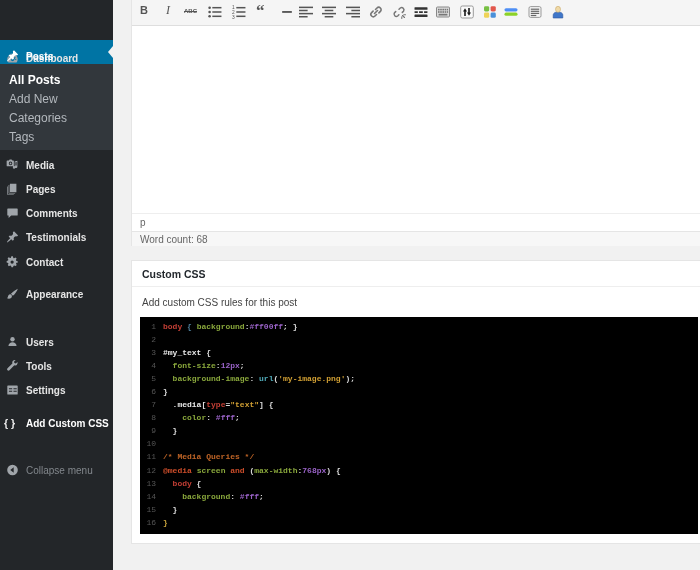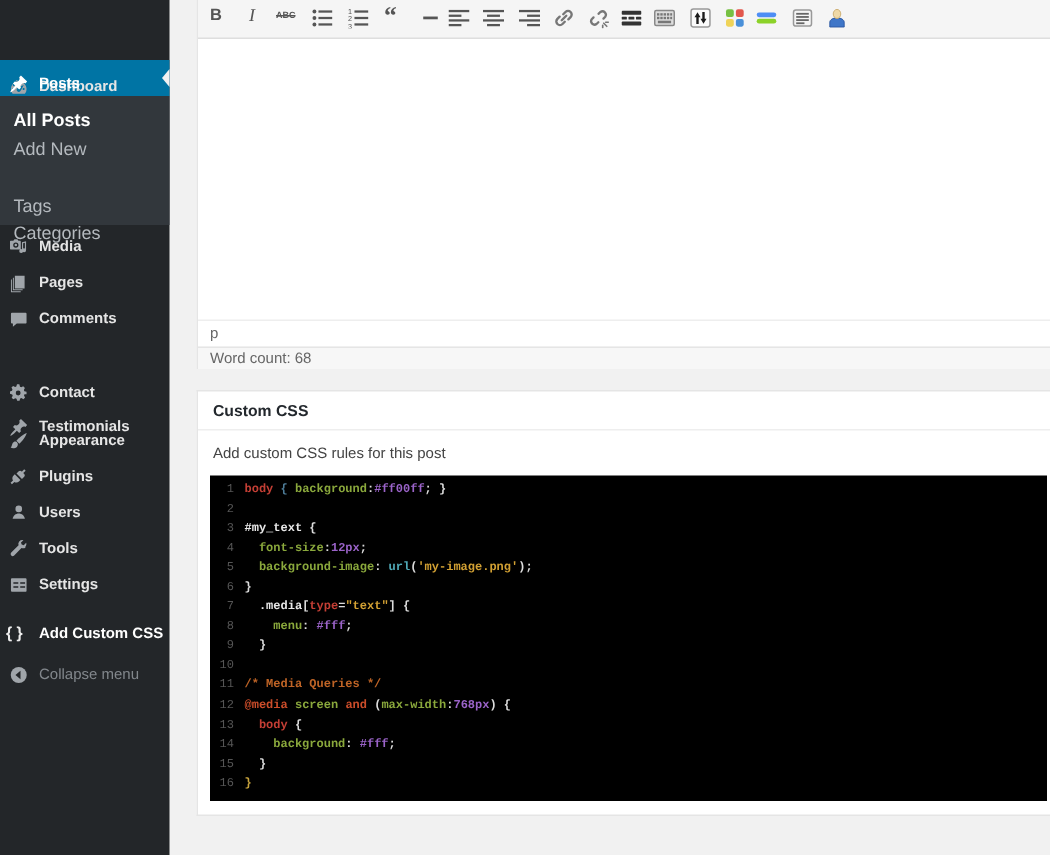--- a/index.html
+++ b/index.html
@@ -72,21 +72,21 @@
         <svg width="13" height="13" viewBox="0 0 20 20" fill="#fff">
           <path d="M10.44 3.02l1.82-1.82 6.36 6.35-1.83 1.82c-1.05-.68-2.48-.57-3.41.36l-.75.75c-.92.93-1.04 2.35-.35 3.41l-1.83 1.82-2.41-2.41-2.8 2.79c-.42.42-3.38 2.71-3.8 2.29s1.86-3.39 2.28-3.81l2.79-2.79L4.1 9.36l1.83-1.82c1.05.69 2.48.57 3.4-.36l.75-.75c.93-.92 1.05-2.35.36-3.41z"></path>
         </svg>
       </span>
     <span class="lbl">Posts</span>
   </div>
   <div id="posts-arrow" style="top:52px;"></div>
 
   <span class="smi" style="top:79.5px; color:#fff; font-weight:bold;">All Posts</span>
   <span class="smi" style="top:98.5px;">Add New</span>
-  <span class="smi" style="top:117.5px;margin-top:37px;">Categories</span>
+  <span class="smi" style="top:117.5px;">Categories</span>
   <span class="smi" style="top:136.5px;">Tags</span>
 
   <div class="mi" style="top:153px;">
     <span class="ico">
         <svg width="13" height="13" viewBox="0 0 20 20" fill="#a0a5aa">
           <path d="M4.5 3 5.6 1.6h3L9.7 3h1.4c.55 0 1 .45 1 1v7c0 .55-.45 1-1 1H2c-.55 0-1-.45-1-1V4c0-.55.45-1 1-1h2.5zM7 4.8A2.7 2.7 0 1 0 7 10.2 2.7 2.7 0 0 0 7 4.8zm0 1.4a1.3 1.3 0 1 1 0 2.6 1.3 1.3 0 0 1 0-2.6zM17.5 3.5v9.3a2 2 0 1 1-1.2-1.85V5.2l-1.8.45v8a2 2 0 1 1-1.2-1.85V4.6l4.2-1.1z"></path>
         </svg>
       </span>
     <span class="lbl">Media</span>
   </div>
@@ -102,21 +102,21 @@
 
   <div class="mi" style="top:201px;">
     <span class="ico">
         <svg width="13" height="13" viewBox="0 0 20 20" fill="#a0a5aa">
           <path d="M3 3h14c.6 0 1 .4 1 1v9c0 .6-.4 1-1 1H8l-4 3.5V14H3c-.6 0-1-.4-1-1V4c0-.6.4-1 1-1z"></path>
         </svg>
       </span>
     <span class="lbl">Comments</span>
   </div>
 
-  <div class="mi" style="top:225px;margin-top:48px;">
+  <div class="mi" style="top:225px;">
     <span class="ico">
         <svg width="13" height="13" viewBox="0 0 20 20" fill="#a0a5aa">
           <path d="M10.44 3.02l1.82-1.82 6.36 6.35-1.83 1.82c-1.05-.68-2.48-.57-3.41.36l-.75.75c-.92.93-1.04 2.35-.35 3.41l-1.83 1.82-2.41-2.41-2.8 2.79c-.42.42-3.38 2.71-3.8 2.29s1.86-3.39 2.28-3.81l2.79-2.79L4.1 9.36l1.83-1.82c1.05.69 2.48.57 3.4-.36l.75-.75c.93-.92 1.05-2.35.36-3.41z"></path>
         </svg>
       </span>
     <span class="lbl">Testimonials</span>
   </div>
 
   <div class="mi" style="top:250px;">
     <span class="ico">
@@ -129,28 +129,20 @@
 
   <div class="mi" style="top:282px;">
     <span class="ico">
         <svg width="13" height="13" viewBox="0 0 20 20" fill="#a0a5aa">
           <path d="M18.2 1.8c-3.2 1.2-8.5 5.2-10.6 8l3 3c2.9-2.2 6.8-7.6 7.6-11zM6.8 10.5c-1.2-.1-2.4.5-3 1.6-.9 1.5-.6 3.4-2.1 4.6 1.5 1 4.6.9 6.1-.4 1.2-1 1.6-2.8 1.1-3.9-.4-1-1.3-1.8-2.1-1.9z"></path>
         </svg>
       </span>
     <span class="lbl">Appearance</span>
   </div>
 
-  <div class="mi" style="top:306px;">
-    <span class="ico">
-        <svg width="13" height="13" viewBox="0 0 20 20" fill="#a0a5aa">
-          <path d="M13.1 4.5 15.6 2l1.5 1.5-2.5 2.5 1 1c.8.8.8 2 0 2.8l-2.3 2.3-5.6-5.6 2.3-2.3c.8-.8 2-.8 2.8 0l.3.3zM6.9 8.3l4.8 4.8-1.5 1.5c-1.3 1.3-3.3 1.4-4.7.4L3 17.5 1.6 16l2.5-2.5c-1-1.4-.9-3.4.4-4.7l1.4-1.5z"></path>
-        </svg>
-      </span>
-    <span class="lbl">Plugins</span>
-  </div>
 
   <div class="mi" style="top:330px;">
     <span class="ico">
         <svg width="13" height="13" viewBox="0 0 20 20" fill="#a0a5aa">
           <circle cx="10" cy="5.8" r="3.4"></circle>
           <path d="M10 10.5c3.2 0 5.8 2.2 6.3 5.5H3.7c.5-3.3 3.1-5.5 6.3-5.5z"></path>
         </svg>
       </span>
     <span class="lbl">Users</span>
   </div>
@@ -171,21 +163,21 @@
         </svg>
       </span>
     <span class="lbl">Tools</span>
   </div>
 
   <div class="mi" style="top:411px; color:#fff;">
     <span class="ico" style="left:4px; width:20px; color:#eee; font-size:10.5px; font-weight:bold; white-space:nowrap;">{&nbsp;}</span>
     <span class="lbl">Add Custom CSS</span>
   </div>
 
-  <div class="mi" style="top:438px; color:#82878c; font-weight:normal;">
+  <div class="mi" style="top:458px; color:#82878c; font-weight:normal;">
     <span class="ico">
         <svg width="13" height="13" viewBox="0 0 20 20">
           <circle cx="10" cy="10" r="8.2" fill="#a0a5aa"></circle>
           <path d="M11.8 5.6v8.8L6.6 10z" fill="#232629"></path>
         </svg>
       </span>
     <span class="lbl">Collapse menu</span>
   </div>
 </div>
 
@@ -344,21 +336,21 @@
 14
 15
 16</div>
   <div id="code"><span class="t">body</span> <span class="b">{</span> <span class="p">background</span>:<span class="v">#ff00ff</span>; }
 &nbsp;
 <span class="w">#my_text</span> {
   <span class="p">font-size</span>:<span class="v">12px</span>;
   <span class="p">background-image</span>: <span class="u">url</span>(<span class="s">'my-image.png'</span>);
 }
   <span class="w">.media</span>[<span class="t">type</span>=<span class="s">"text"</span>] {
-    <span class="p">menu</span>: <span class="v">#fff</span>;
+    <span class="p">color</span>: <span class="v">#fff</span>;
   }
 &nbsp;
 <span class="c">/* Media Queries */</span>
 <span class="a">@media</span> <span class="p">screen</span> <span class="a">and</span> (<span class="p">max-width</span>:<span class="v">768px</span>) {
   <span class="t">body</span> {
     <span class="p">background</span>: <span class="v">#fff</span>;
   }
 <span class="g">}</span></div>
 </div>
 

